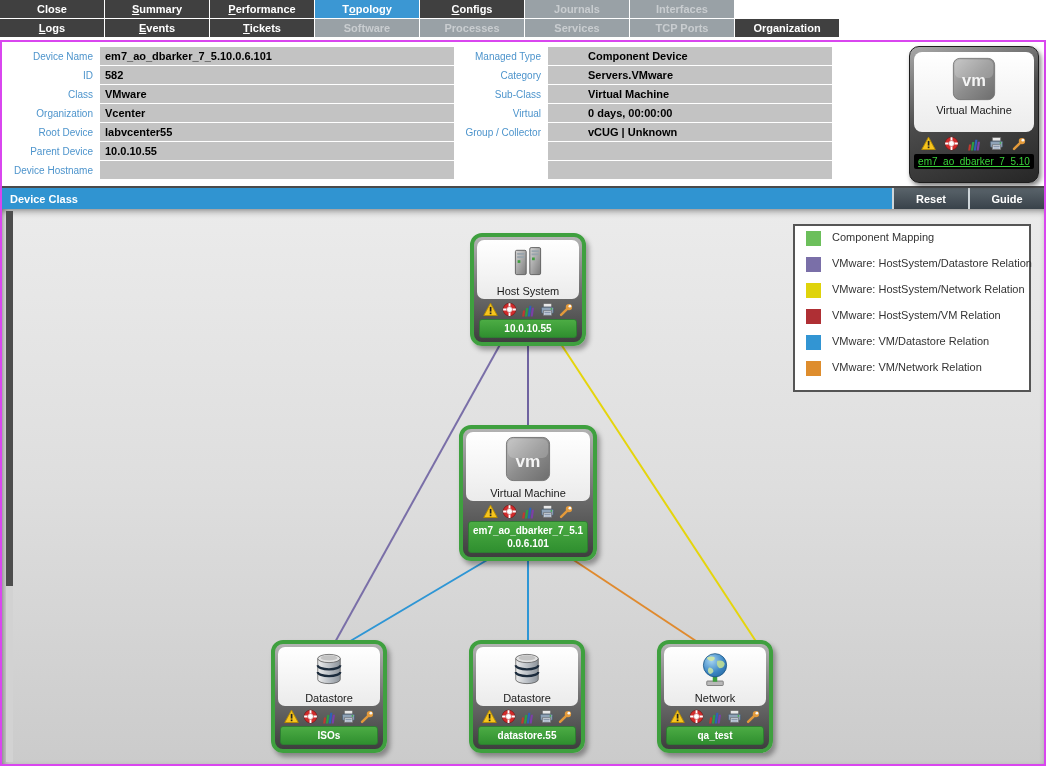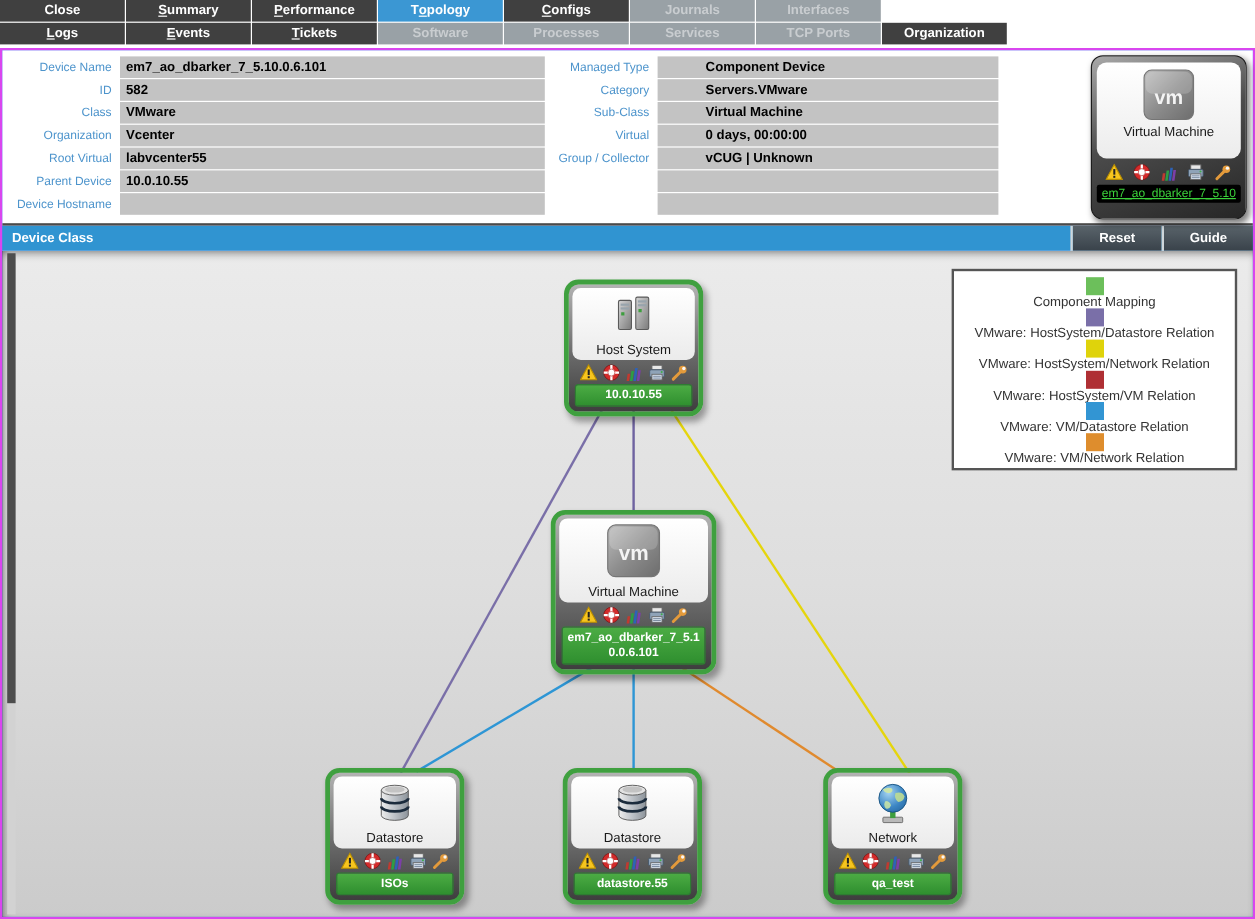--- a/index.html
+++ b/index.html
@@ -59,21 +59,21 @@
             background:linear-gradient(180deg,#EBEBEB 0%,#DEDEDE 50%,#CBCBCB 100%);
             box-shadow:inset 0 5px 7px -3px rgba(0,0,0,.40), inset 5px 0 7px -4px rgba(0,0,0,.35); }
   .edges { position:absolute; left:0; top:0; pointer-events:none; }
 
   .vscroll { position:absolute; left:4px; top:2px; width:7px; height:551px; background:#d2d2d2; }
   .vscroll-thumb { width:7px; height:375px; background:#4d4d4d; cursor:grab; }
 
   
   .legend { position:absolute; left:791px; top:15px; width:238px; background:#fff;
             border:2px solid #555; padding:5px 0 3px; }
-  .legend-row { display:flex; align-items:center; height:26px;flex-direction:column; }
+  .legend-row { display:flex; align-items:flex-start; height:26px; }
   .swatch { width:15px; height:15px; margin:0 11px 0 11px; flex:none; }
   .legend-label { font-size:11px; color:#333; white-space:nowrap; }
 
   
   .node { position:absolute; border:4px solid #3FA03F; border-radius:12px; padding:3px;
           background:linear-gradient(180deg,#b3b3b3,#6a6a6a 55%,#3e3e3e);
           box-shadow:3px 4px 5px rgba(0,0,0,.35); text-align:center; cursor:pointer; }
   .node-card { background:linear-gradient(180deg,#ffffff,#ebebeb); border-radius:7px;
                padding:4px 2px 2px; }
   .node-card svg { width:36px; height:36px; }
@@ -81,21 +81,21 @@
   .node-status { display:flex; justify-content:center; gap:4px; padding:3px 0 2px; }
   .node-status svg { width:15px; height:15px; cursor:pointer; }
   .node-pill { background:linear-gradient(180deg,#4CAC44,#2F8F2F); border:1px solid #2E7D32;
                border-radius:3px; color:#fff; font-size:10px; font-weight:bold;
                padding:2px 2px; margin:0 2px 1px; line-height:1.3; word-break:break-all; }
   .node--host { left:468px; top:24px;  width:116px; }
   .node--vm   { left:457px; top:216px; width:138px; }
   .node--vm .node-card svg { width:46px; height:46px; }
   .node--isos { left:269px; top:431px; width:116px; }
   .node--ds55 { left:467px; top:431px; width:116px; }
-  .node--net  { left:684px; top:431px; width:116px; }
+  .node--net  { left:655px; top:431px; width:116px; }
 </style>
 </head>
 <body>
 
 <svg width="0" height="0" style="position:absolute" aria-hidden="true">
   <defs>
     <linearGradient id="gMetal" x1="0" y1="0" x2="1" y2="1">
       <stop offset="0" stop-color="#d6d6d6"></stop>
         <stop offset="1" stop-color="#7a7a7a"></stop>
     </linearGradient>
@@ -218,21 +218,21 @@
           </div>
         <div class="prow">
             <div class="plabel">Class</div>
             <div class="pvalue">VMware</div>
           </div>
         <div class="prow">
             <div class="plabel">Organization</div>
             <div class="pvalue">Vcenter</div>
           </div>
         <div class="prow">
-            <div class="plabel">Root Virtual</div>
+            <div class="plabel">Root Device</div>
             <div class="pvalue">labvcenter55</div>
           </div>
         <div class="prow">
             <div class="plabel">Parent Device</div>
             <div class="pvalue">10.0.10.55</div>
           </div>
         <div class="prow">
             <div class="plabel">Device Hostname</div>
             <div class="pvalue"></div>
           </div>

